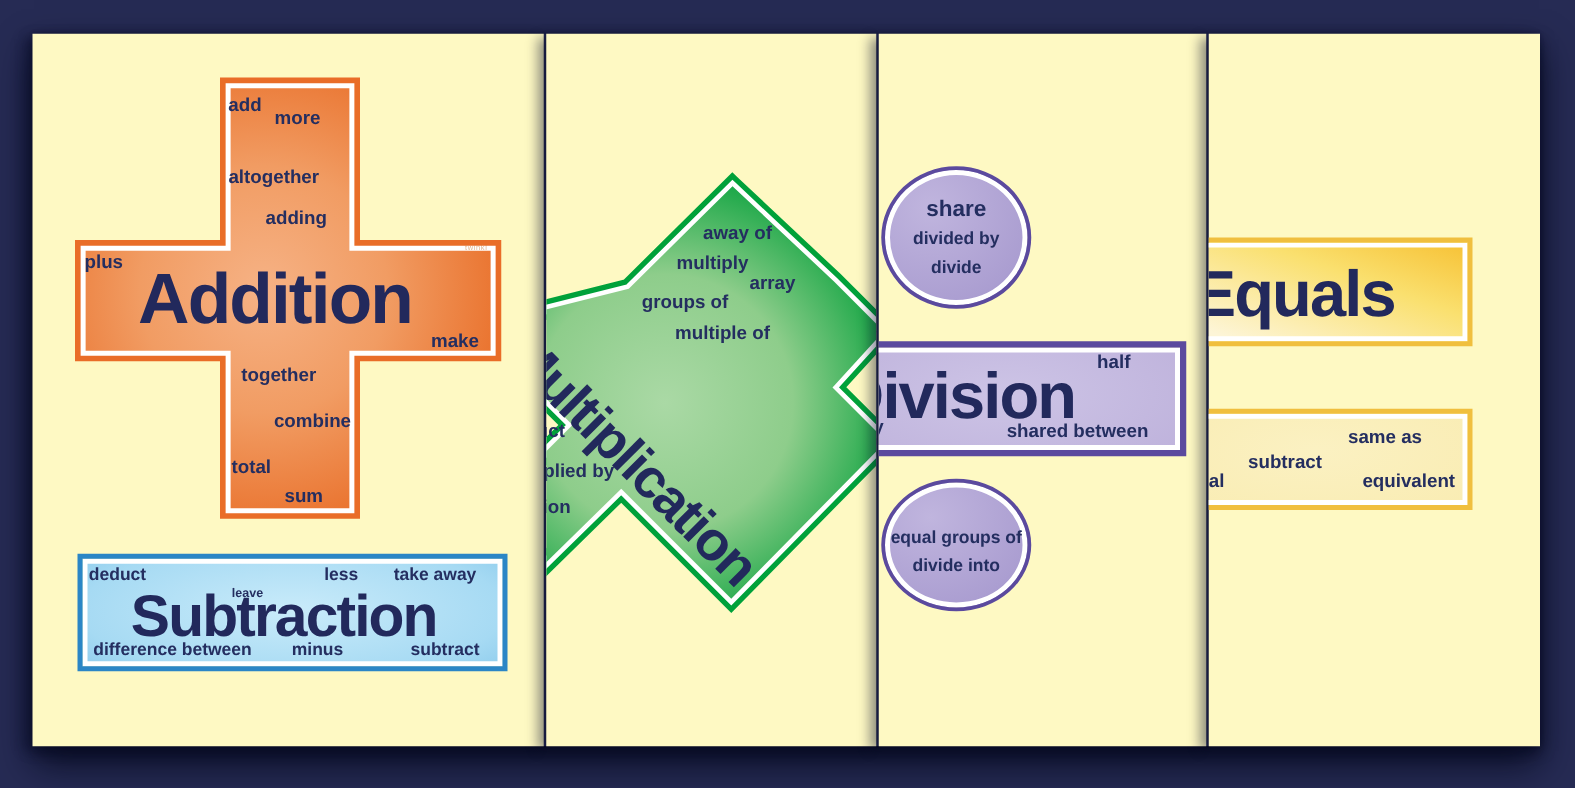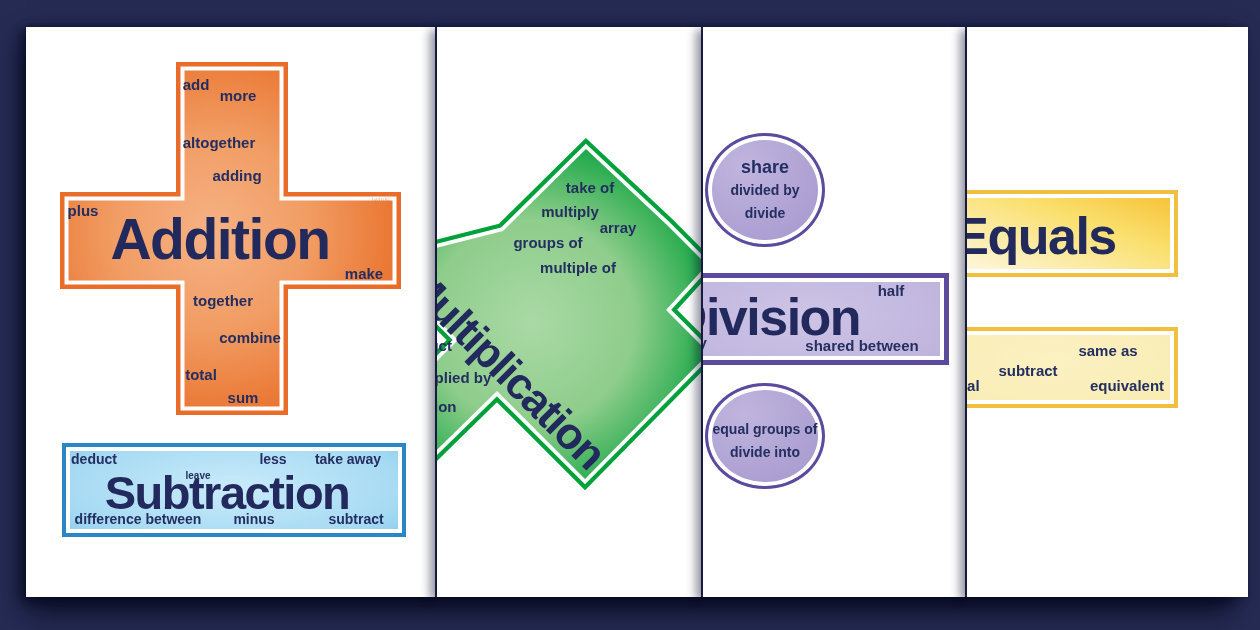--- a/index.html
+++ b/index.html
@@ -6,27 +6,27 @@
   body{
     width:1260px;height:630px;overflow:hidden;position:relative;
     background:#262b54;
     font-family:"Liberation Sans", sans-serif;
   }
   .stack{
     position:absolute;left:26px;top:27px;width:1206px;height:570px;
     box-shadow:0 14px 28px rgba(4,7,26,0.85), 0 4px 10px rgba(4,7,26,0.6);
   }
   .page{
-    position:absolute;top:0;height:570px;background:#ffffff;overflow:hidden;
+    position:absolute;top:0;height:570px;background:#fef9c3;overflow:hidden;
     box-shadow:-7px 3px 9px rgba(12,16,44,0.45), 0 -1px 3px rgba(12,16,44,0.25);
   }
   .p1{left:0;width:409px;z-index:1;}
   .p2{left:411px;width:264px;z-index:2;}
   .p3{left:677px;width:262px;z-index:3;}
-  .p4{left:941px;width:265px;z-index:4;padding-left:16px;}
+  .p4{left:941px;width:265px;z-index:4;}
   .word{
     position:absolute;color:#242e60;font-size:15px;font-weight:600;
     white-space:nowrap;transform:translate(-50%,-50%);
   }
   .title{
     position:absolute;color:#22295c;font-weight:700;letter-spacing:-1.5px;
     white-space:nowrap;transform:translate(-50%,-50%);
   }
   .box{position:absolute;box-sizing:border-box;}
   .inner-ring{box-shadow:inset 0 0 0 4px #ffffff;}
@@ -121,21 +121,21 @@
           <stop offset="50%" stop-color="#8ecd8b"></stop>
           <stop offset="85%" stop-color="#26ab4e"></stop>
           <stop offset="100%" stop-color="#009f39"></stop>
         </radialGradient>
       </defs>
       <path id="xp" d="M149 122 L230 198 L270 238 L229 283 L272 326 L148 452 L60 364 L-38 460 L-82 416 L21 313 L-57 235 L66 204 Z" fill="none" stroke="#00a13a" stroke-width="16" stroke-linejoin="miter"></path>
       <path d="M149 122 L230 198 L270 238 L229 283 L272 326 L148 452 L60 364 L-38 460 L-82 416 L21 313 L-57 235 L66 204 Z" fill="none" stroke="#ffffff" stroke-width="7.5" stroke-linejoin="miter"></path>
       <path d="M149 122 L230 198 L270 238 L229 283 L272 326 L148 452 L60 364 L-38 460 L-82 416 L21 313 L-57 235 L66 204 Z" fill="url(#gradG)"></path>
     </svg>
 
-    <span class="word" style="left:153px;top:160px">take of</span>
+    <span class="word" style="left:153px;top:160px">away of</span>
     <span class="word" style="left:133px;top:184px">multiply</span>
     <span class="word" style="left:181px;top:200px">array</span>
     <span class="word" style="left:111px;top:215px">groups of</span>
     <span class="word" style="left:141px;top:240px">multiple of</span>
     <span class="word" style="left:-13px;top:318px">product</span>
     <span class="word" style="left:8px;top:350px">multiplied by</span>
     <span class="word" style="left:-43px;top:379px">repeated addition</span>
 
     <span class="title" style="left:68px;top:341px;font-size:44px;transform:translate(-50%,-50%) rotate(45deg)">Multiplication</span>
   </div>

